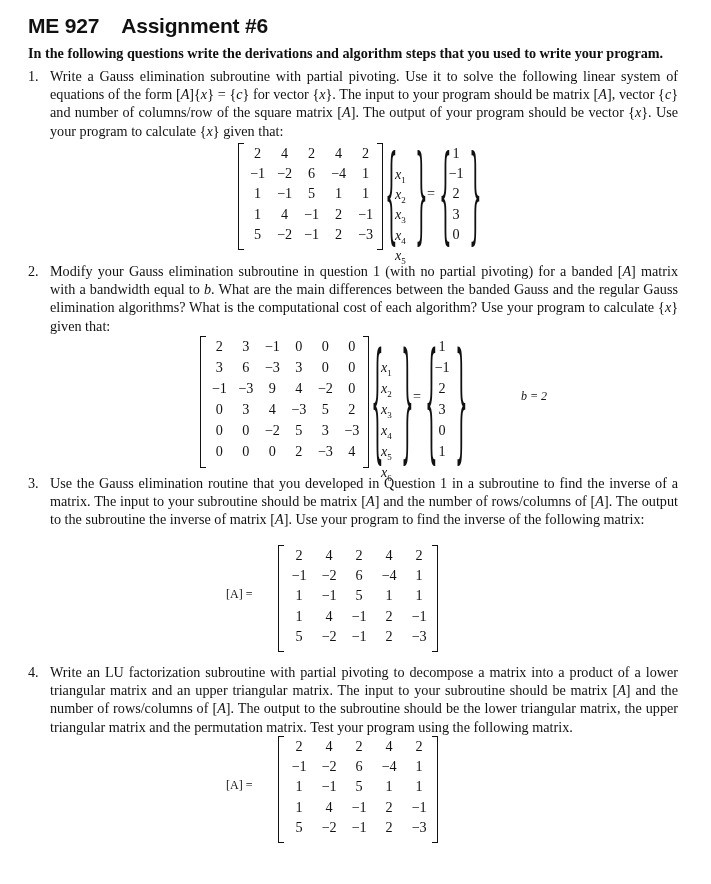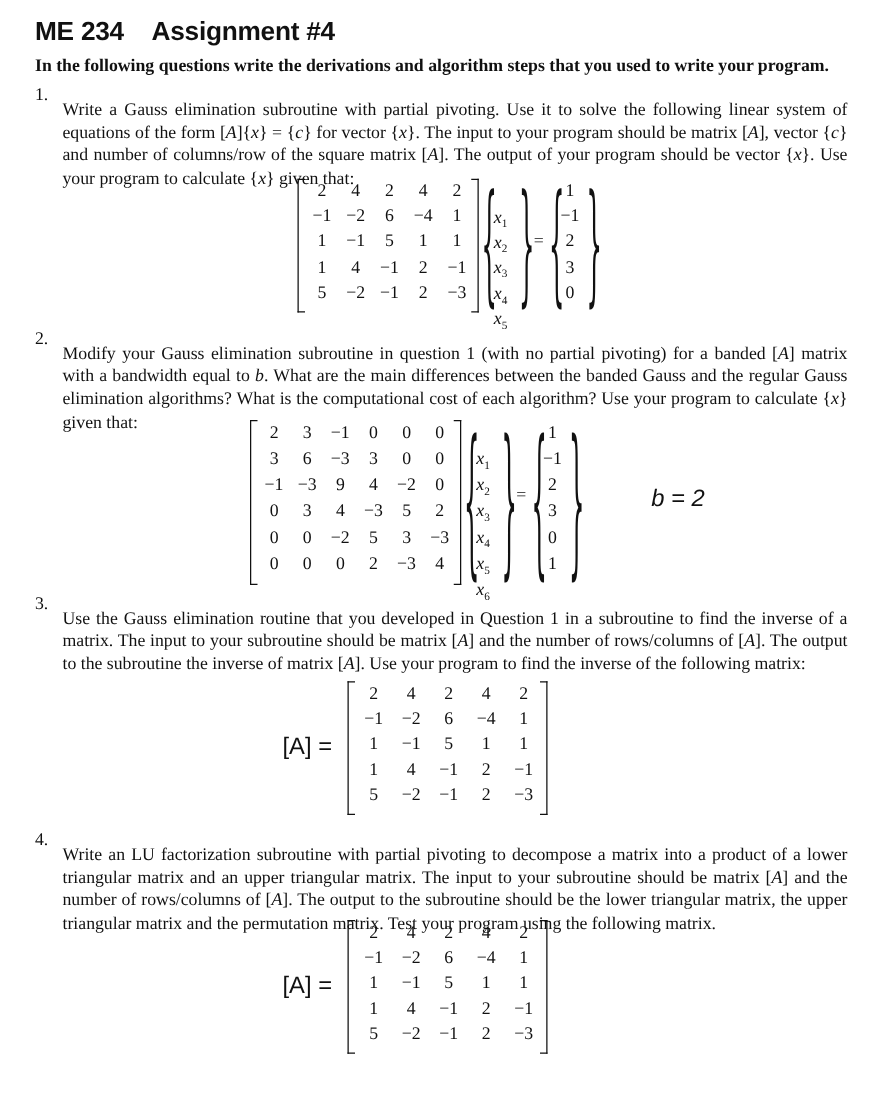--- a/index.html
+++ b/index.html
@@ -2,38 +2,38 @@
 <html><head>
 <meta charset="utf-8">
 <style>
   html, body { margin: 0; padding: 0; background: #ffffff; }
   body { width: 711px; height: 884px; position: relative; overflow: hidden; color: #111; }
   .title { position: absolute; left: 28px; top: 14px; font-family: "Liberation Sans", sans-serif; font-weight: bold; font-size: 21px; letter-spacing: -0.2px; }
   .title .sp { display: inline-block; width: 22px; }
   .intro { position: absolute; left: 28px; top: 45px; font-family: "Liberation Serif", serif; font-weight: bold; font-size: 14.2px; white-space: nowrap; }
   .q { position: absolute; left: 28px; width: 650px; font-family: "Liberation Serif", serif; font-size: 14.2px; line-height: 18.2px; }
   .q .num { position: absolute; left: 0; top: 0; }
-  .q .txt { margin-left: 22px; text-align: justify; text-align-last: left; margin-top: 12px; }
+  .q .txt { margin-left: 22px; text-align: justify; text-align-last: left; }
   .q .txt i { font-style: italic; }
   .mat { position: absolute; font-family: "Liberation Serif", serif; font-size: 14.2px; }
   .bracket { position: absolute; border: 1.3px solid #111; }
   .bl { border-right: none; width: 5px; }
   .br { border-left: none; width: 5px; }
   .cell { position: absolute; text-align: center; width: 26px; }
   .brace { position: absolute; font-family: "DejaVu Serif", serif; color: #111; transform-origin: top left; line-height: 1; }
   .xv { position: absolute; font-style: italic; margin-top: 21px; }
   .xv sub { font-size: 9px; font-style: normal; }
   .eq { position: absolute; }
-  .lbl { position: absolute; font-family: Liberation Sans, sans-serif; font-size: 19px; }
+  .lbl { position: absolute; font-family: Liberation Serif, serif; font-size: 12px; }
 </style>
 </head>
 <body>
 
 <div class="title">
-  <span>ME 234</span><span class="sp"></span><span>Assignment #4</span>
+  <span>ME 927</span><span class="sp"></span><span>Assignment #6</span>
 </div>
 <div class="intro">In the following questions write the derivations and algorithm steps that you used to write your program.</div>
 
 <div class="q" style="top:67px">
   <span class="num">1.</span>
   <div class="txt">Write a Gauss elimination subroutine with partial pivoting. Use it to solve the following linear system of equations of the form [<i>A</i>]{<i>x</i>} = {<i>c</i>} for vector {<i>x</i>}. The input to your program should be matrix [<i>A</i>], vector {<i>c</i>} and number of columns/row of the square matrix [<i>A</i>]. The output of your program should be vector {<i>x</i>}. Use your program to calculate {<i>x</i>} given that:</div>
 </div>
 <div class="mat" id="m1" style="left:238px; top:143px; width:240px; height:104px;">
     <div class="bracket bl" style="left: 0px; top: 0px; height: 105px;"></div>
     <div class="bracket br" style="left: 139px; top: 0px; height: 105px;"></div>

